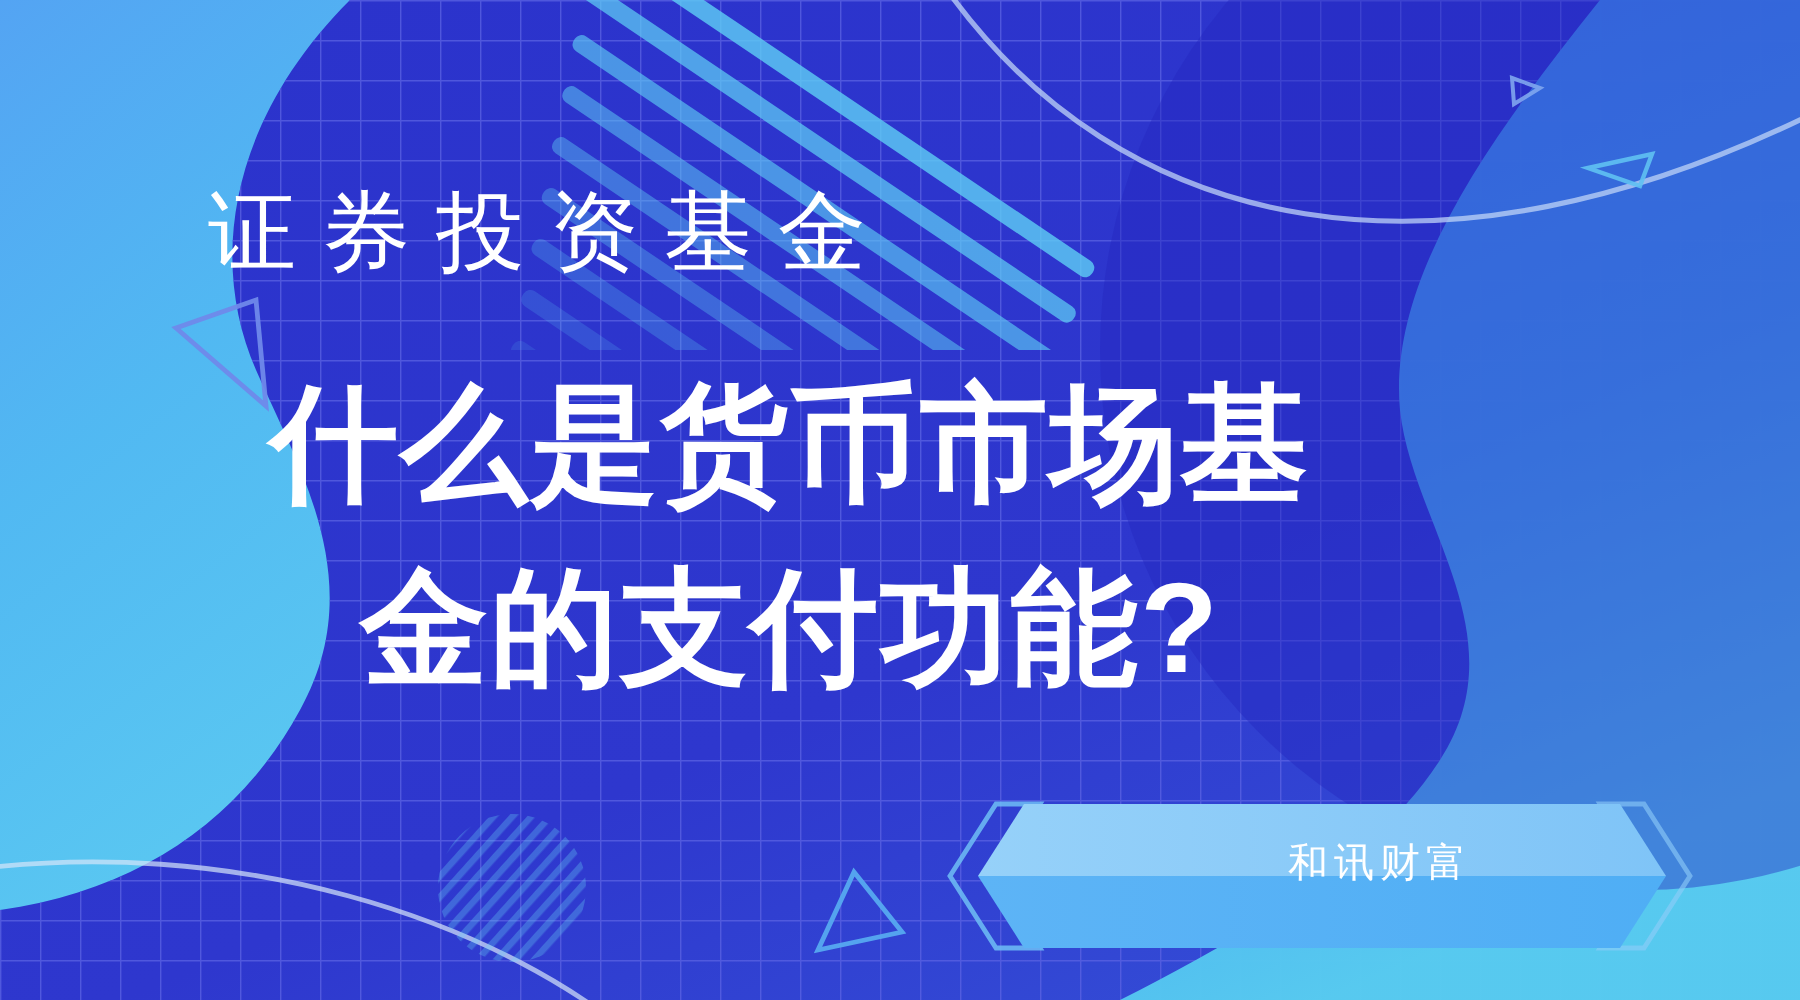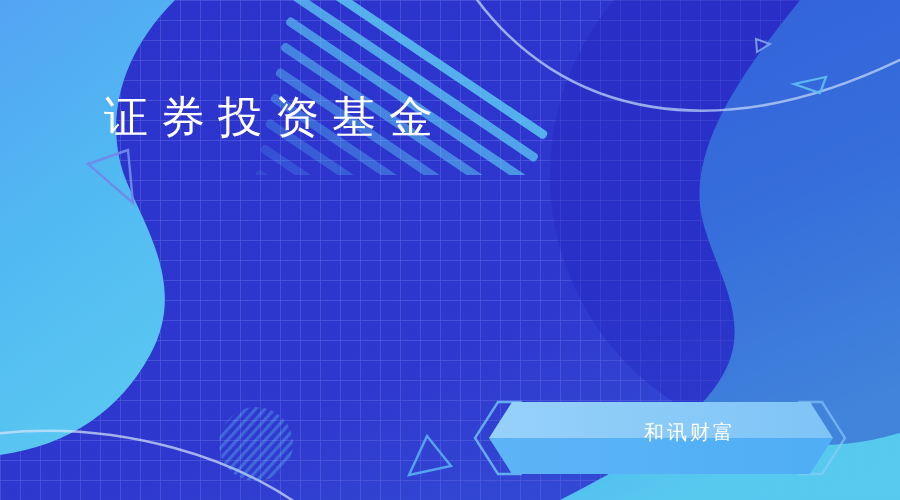--- a/index.html
+++ b/index.html
@@ -184,18 +184,20 @@
       <path d="M512,402 L810,402 L833,438 L512,438 L489,438 Z" fill="url(#bannerTop)"></path>
       <path d="M489,438 L833,438 L810,474 L512,474 Z" fill="url(#bannerBottom)"></path>
     </g>
 
   </svg>
 
   <div class="txt-layer">
     <div class="subtitle">证券投资基金</div>
 
     <div class="headline">
+      <span class="l1">什么是货币市场基</span>
+      <span class="l2">金的支付功能?</span>
     </div>
 
     <div class="brand-text">和讯财富</div>
   </div>
 
 </div>
 
 </body></html>

